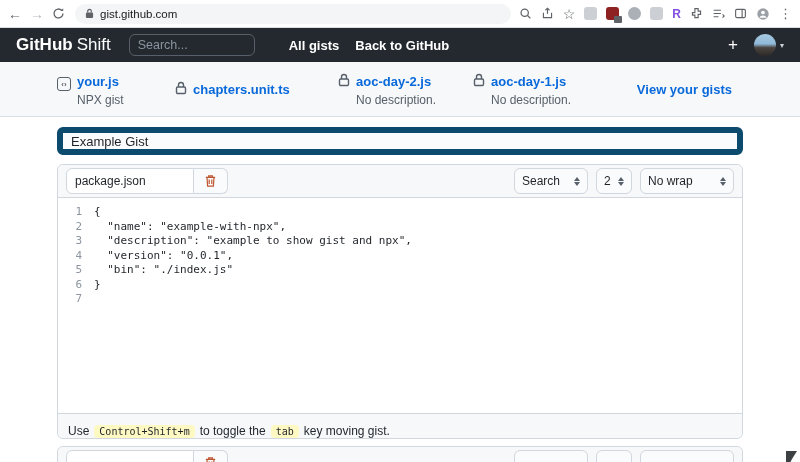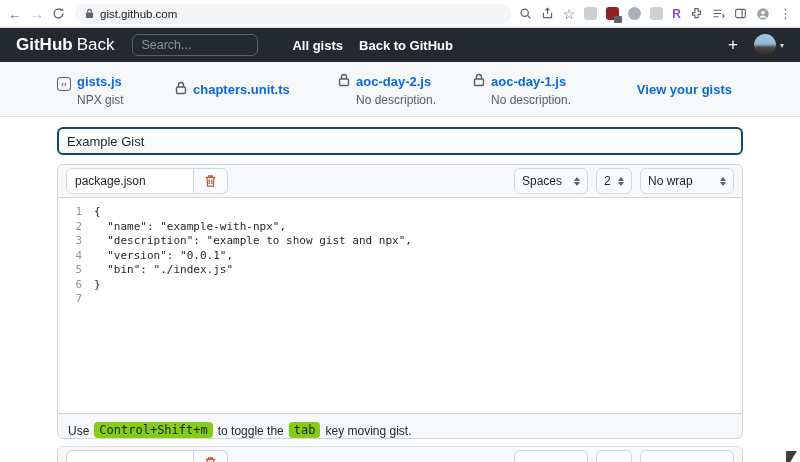--- a/index.html
+++ b/index.html
@@ -53,21 +53,21 @@
                  width:14px; height:14px; border:1.2px solid #57606a; border-radius:3px;
                  font-size:8px; color:#57606a; font-weight:bold; letter-spacing:0; }
   .strip-name { font-size:13px; font-weight:bold; color:#0969da; cursor:pointer; }
   .strip-desc { font-size:12px; color:#57606a; margin-top:3px; }
   .w1{width:118px;} .w2{width:163px;} .w3{width:135px;} .w4{width:150px;}
   .view-gists { margin-left:auto; margin-right:68px; font-size:13px; font-weight:bold;
                 color:#0969da; cursor:pointer; }
 
   
   .main { padding:0 57px; }
-  .desc-input { margin-top:10px; width:100%; height:28px; border:2px solid #0c4a6e;
+  .desc-input { margin-top:10px; width:100%; height:28px; border:6px solid #0c4a6e;
                 border-radius:6px; background:#fafbfc; padding:0 8px; font-size:13px;
                 color:#1f2328; font-family:"Liberation Sans", sans-serif; outline:none; }
   .editor { margin-top:9px; border:1px solid #d0d7de; border-radius:6px; background:#fff; }
   .file-header { height:33px; background:#f6f8fa; border-bottom:1px solid #d0d7de;
                  border-radius:6px 6px 0 0; display:flex; align-items:center; padding:0 8px; }
   .fname-input { width:128px; height:26px; border:1px solid #d0d7de; border-radius:6px 0 0 6px;
                  padding:0 8px; font-size:12px; background:#fff; color:#1f2328;
                  font-family:"Liberation Sans", sans-serif; outline:none; }
   .trash-btn { height:26px; width:34px; border:1px solid #d0d7de; border-left:none;
                border-radius:0 6px 6px 0; background:#fafbfc; display:flex;
@@ -85,22 +85,22 @@
 
   .code-area { height:215px; padding-top:7px; font-family:"DejaVu Sans Mono", monospace;
                font-size:11px; background:#fff; cursor:text; }
   .code-row { display:flex; line-height:14.5px; }
   .ln { width:36px; text-align:right; padding-right:12px; color:#8c959f; user-select:none; }
   .code-text { white-space:pre; color:#1f2328; }
 
   .ed-footer { height:25px; background:#f6f8fa; border-top:1px solid #d0d7de;
                border-radius:0 0 6px 6px; display:flex; align-items:flex-end;
                padding:0 10px; font-size:12px; color:#24292f; gap:5px; }
-  .kbd { background:#84cc16; border-radius:4px; padding:1px 5px;
-         font-family:"DejaVu Sans Mono", monospace; font-size:12px; color:#1f2328; }
+  .kbd { background:#fef9c3; border-radius:4px; padding:1px 5px;
+         font-family:"DejaVu Sans Mono", monospace; font-size:10px; color:#1f2328; }
 
   .editor.second { margin-top:7px; height:40px; }
   .file-header.cut { border-radius:6px 6px 0 0; }
 
   .mouse-cursor { position:absolute; left:786px; top:451px; width:0; height:0;
                   border-left:6px solid #3c4043; border-right:5px solid transparent;
                   border-bottom:12px solid transparent; border-top:8px solid #3c4043; }
 </style>
 </head>
 <body>
@@ -169,41 +169,41 @@
             <path d="M3.8 12.4a4.6 4.6 0 0 1 8.4 0" fill="#fff"></path>
           </svg>
       </span>
       <span class="glyph-dots">⋮</span>
     </div>
   </div>
 
   <div class="gh-header">
     <div class="logo">
       <span class="primary">GitHub</span>
-      <span class="secondary">Back</span>
+      <span class="secondary">Shift</span>
     </div>
     <input class="gh-search" type="text" placeholder="Search..." style="">
     <div class="gh-nav">
       <span class="gh-link">All gists</span>
       <span class="gh-link">Back to GitHub</span>
     </div>
     <div class="gh-right">
       <span class="plus-glyph">+</span>
       <span class="avatar-wrap">
         <span class="avatar"></span>
         <span class="caret">▾</span>
       </span>
     </div>
   </div>
 
   <div class="gist-strip">
     <div class="strip-item w1">
       <span class="icon-col"><span class="code-square">‹›</span></span>
       <span>
-        <span class="strip-name">gists.js</span>
+        <span class="strip-name">your.js</span>
         <div class="strip-desc">NPX gist</div>
       </span>
     </div>
     <div class="strip-item w2">
       <span class="icon-col">
         <svg class="tool" width="12" height="14" viewBox="0 0 12 14">
             <rect x="1.5" y="6" width="9" height="6.5" rx="1.2" fill="none" stroke="#57606a" stroke-width="1.4"></rect>
             <path d="M3.5 6V4a2.5 2.5 0 0 1 5 0v2" fill="none" stroke="#57606a" stroke-width="1.4"></path>
           </svg>
       </span>
@@ -245,21 +245,21 @@
     <div class="editor">
       <div class="file-header">
         <input class="fname-input" type="text" value="package.json" style="">
         <span class="trash-btn">
           <svg class="tool" width="13" height="14" viewBox="0 0 14 15">
             <path d="M2 3.5h10M5 3.5V2h4v1.5M3.2 3.5l.7 9.5h6.2l.7-9.5M5.6 6v4.8M8.4 6v4.8" fill="none" stroke="#bd562f" stroke-width="1.3"></path>
           </svg>
         </span>
         <div class="selects">
           <div class="select sel-spaces">
-            <span>Spaces</span>
+            <span>Search</span>
             <span class="updown">
                 <i class="up"></i>
                 <i class="dn"></i>
               </span>
           </div>
           <div class="select sel-size">
             <span>2</span>
             <span class="updown">
                 <i class="up"></i>
                 <i class="dn"></i>

